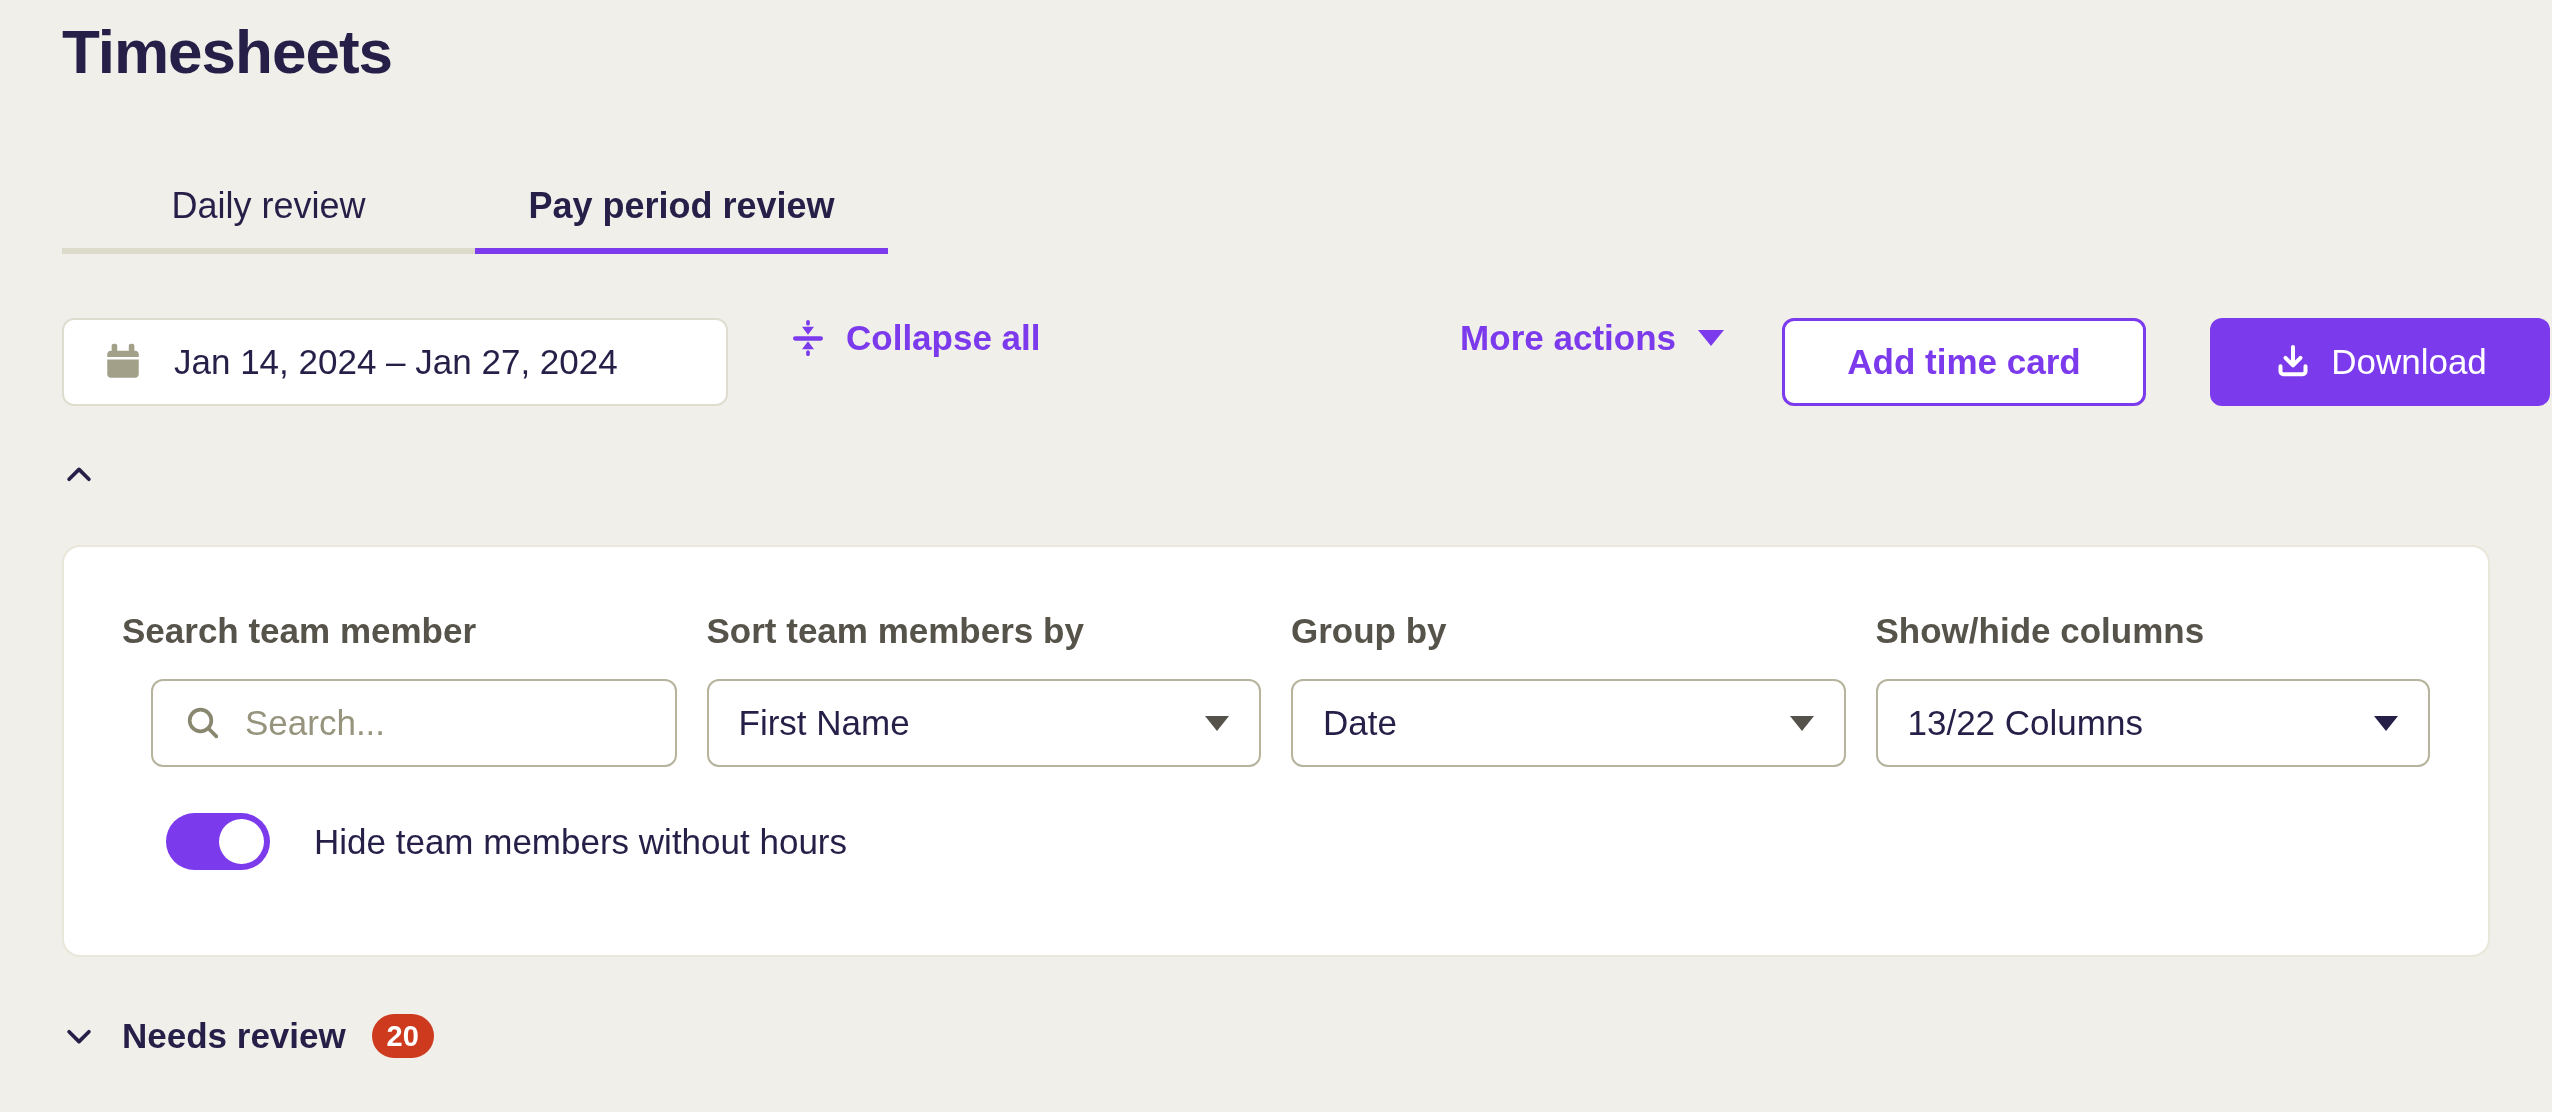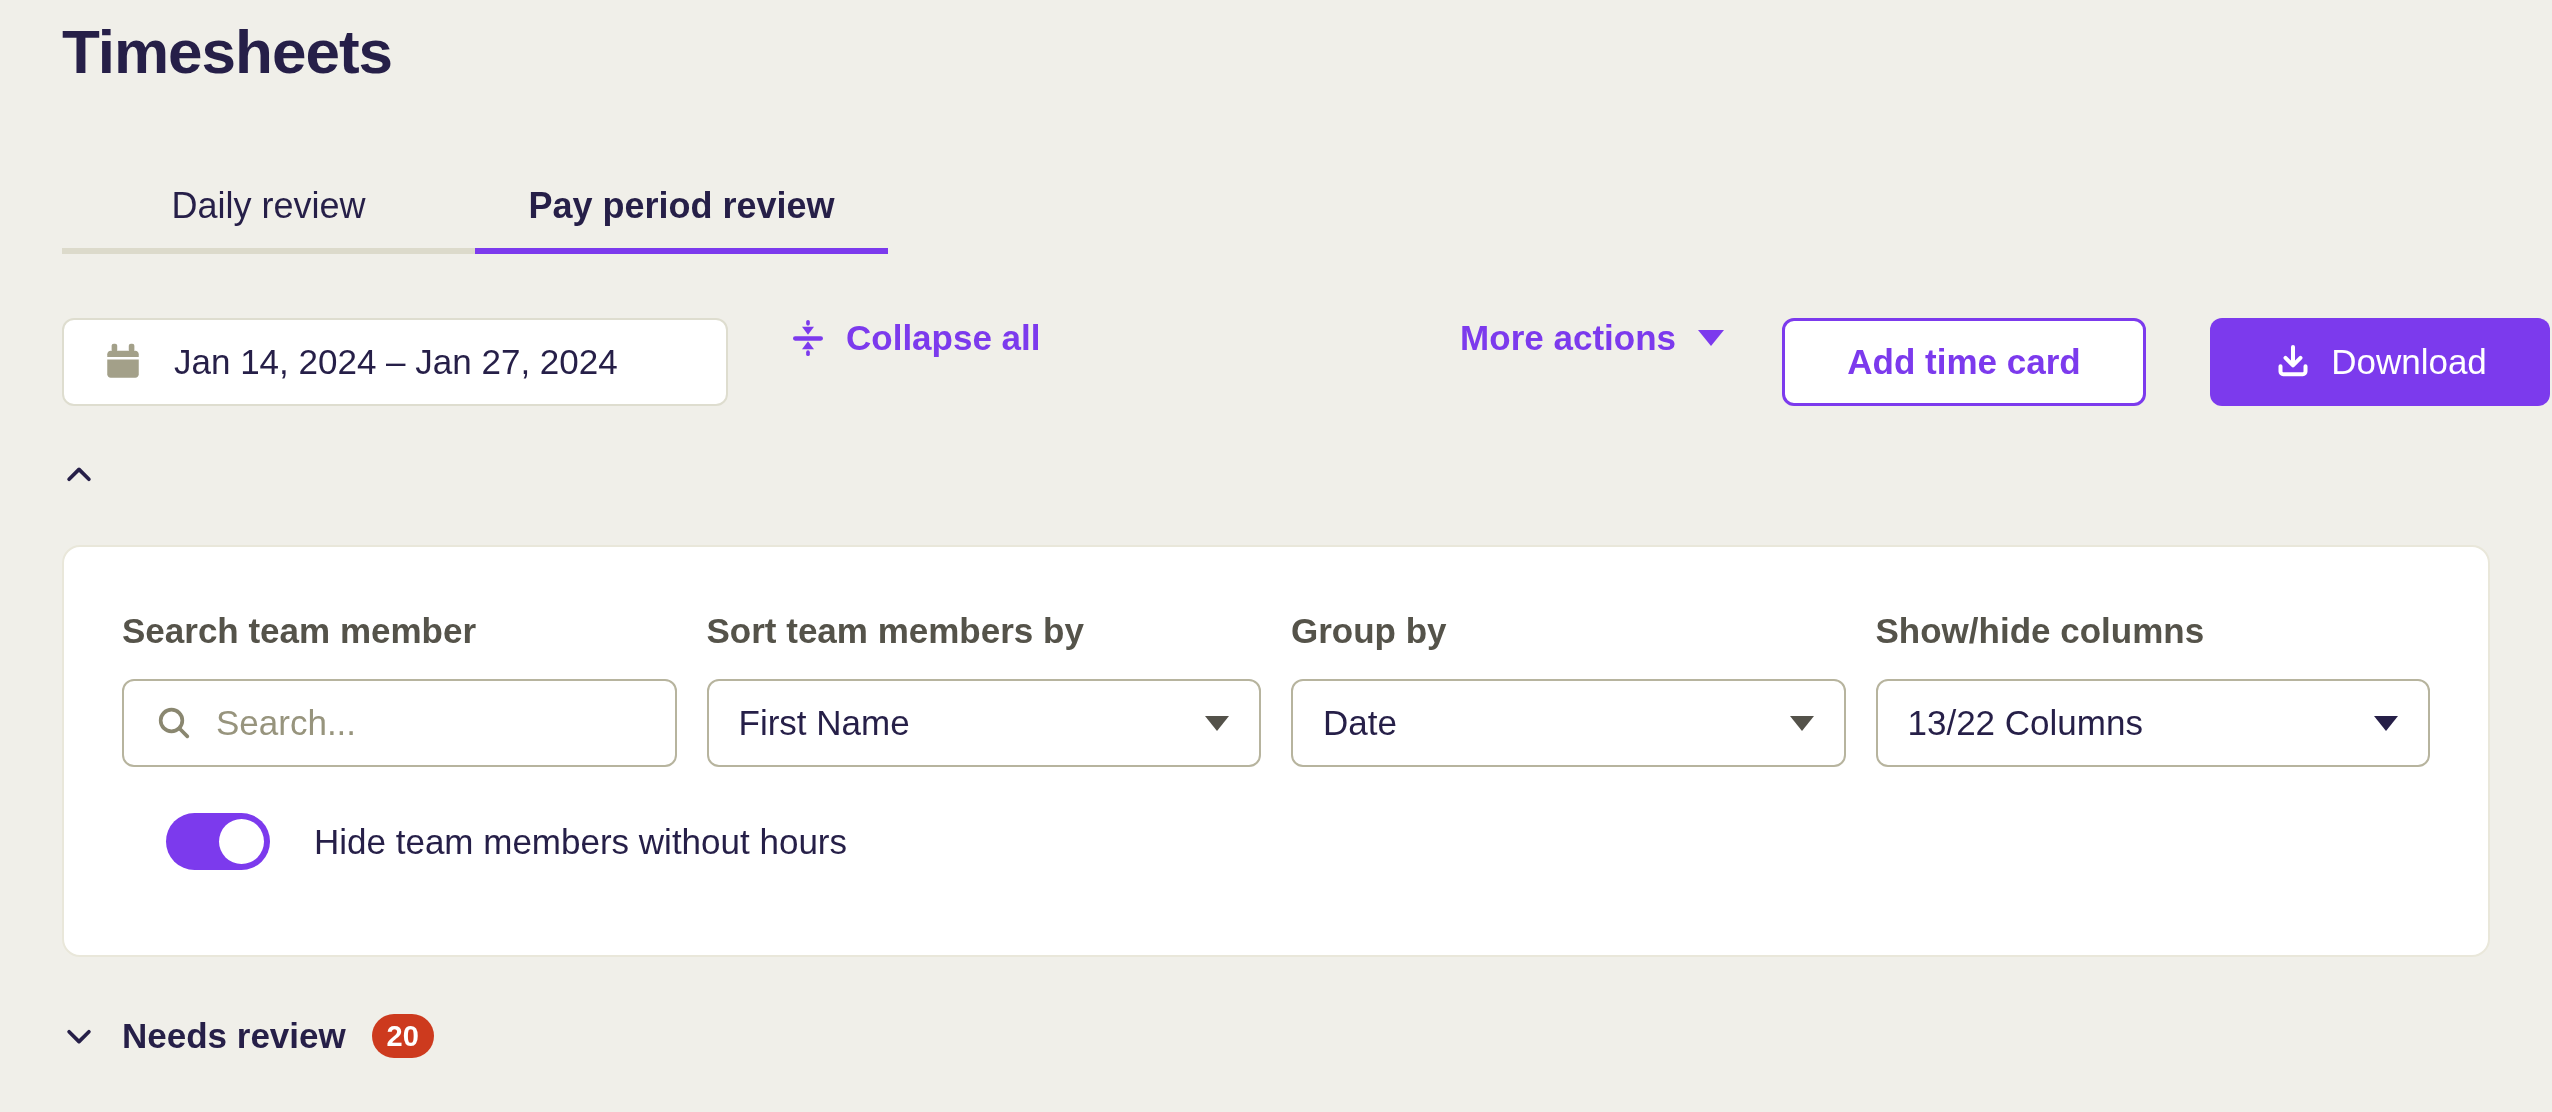--- a/index.html
+++ b/index.html
@@ -103,21 +103,21 @@
     padding:64px 58px 0;
   }
   .filters { display:flex; gap:30px; }
   .filter { flex:1; min-width:0; }
   .filter-label { font-size:35px; font-weight:bold; color:#55534a; margin-bottom:28px; }
   .control {
     height:88px; background:#ffffff;
     border:2px solid #b7b49e; border-radius:12px;
     display:flex; align-items:center; padding:0 30px;
   }
-  .control.search { gap:22px; cursor:text; }
+  .control.search { gap:22px; cursor:text;margin-left:29px; }
   .control.search svg { width:40px; height:40px; flex:none; }
   .control.search input {
     border:none; outline:none; width:100%;
     font-size:35px; color:#261f48;
     font-family:"Liberation Sans", sans-serif; background:transparent;
   }
   .control.search input::placeholder { color:#97947d; }
   .control.select { justify-content:space-between; cursor:pointer; }
   .select-value { font-size:35px; font-weight:500; color:#261f48; }
   .select-caret {

